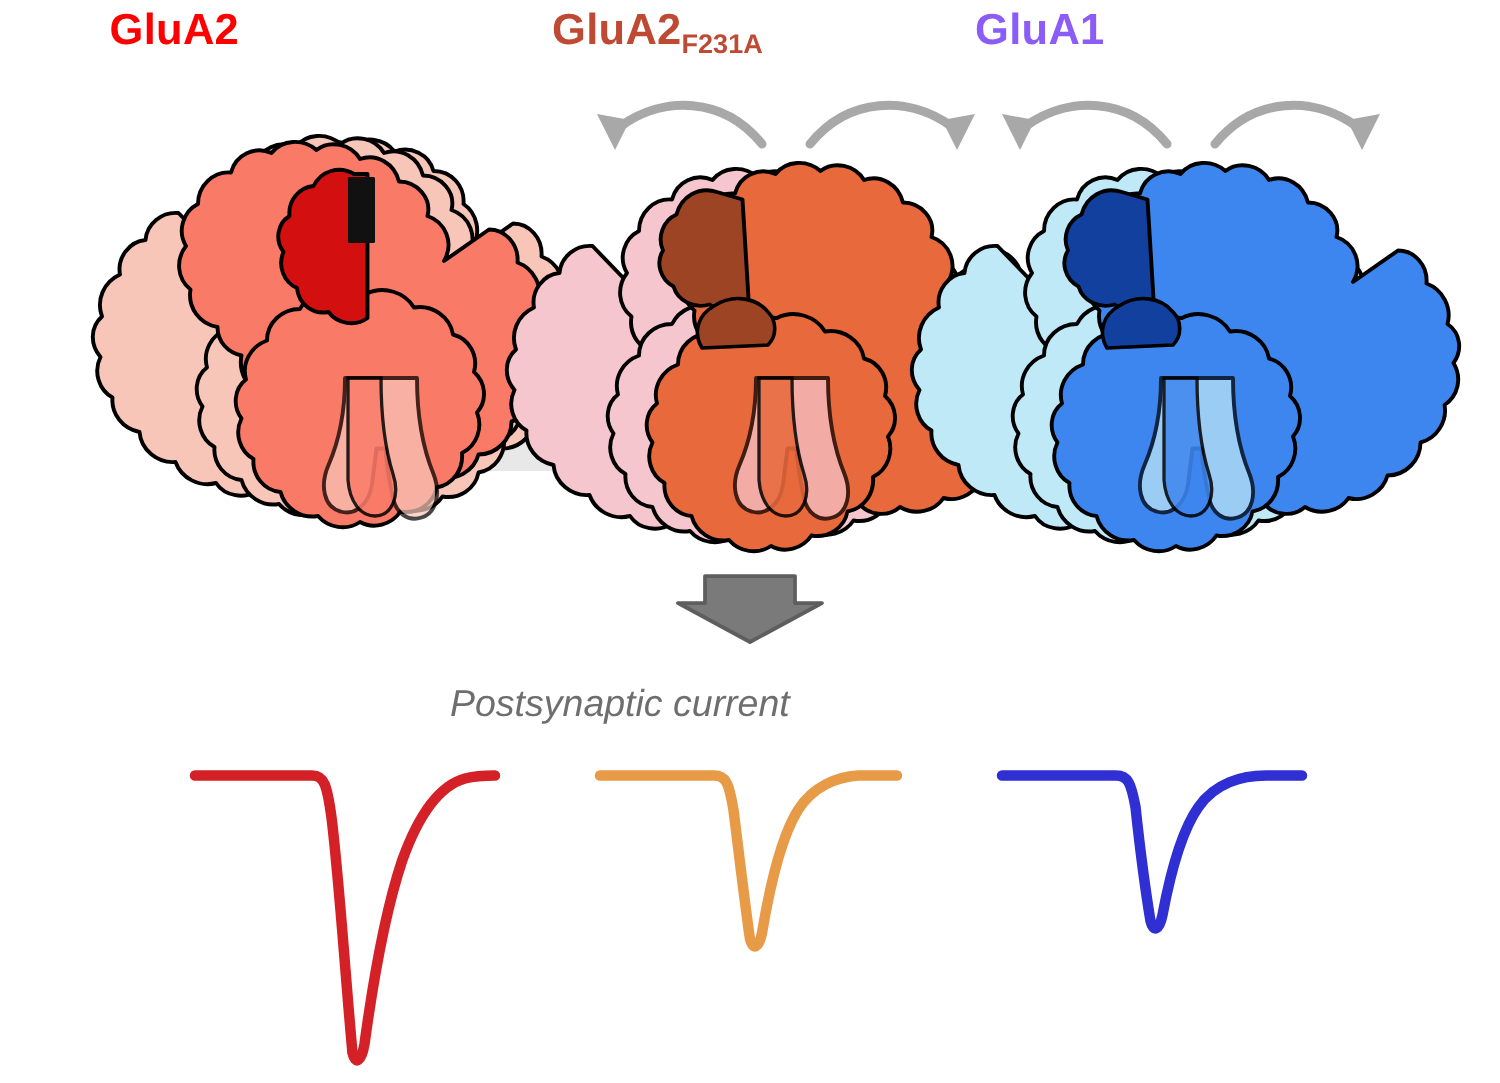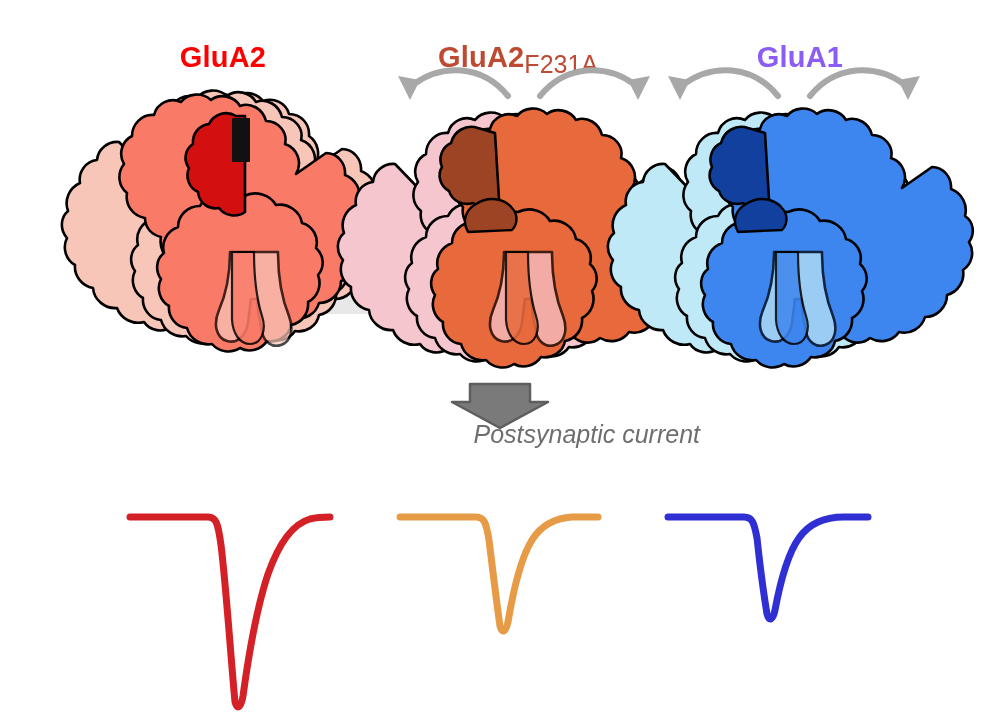--- a/index.html
+++ b/index.html
@@ -18,46 +18,45 @@
     position: absolute;
     left: 0;
     top: 0;
     width: 1000px;
     height: 722px;
   }
   .col-title {
     position: absolute;
     top: 4px;
     width: 300px;
-    text-align: center;
+    text-align: left;
     font-size: 29px;
     font-weight: bold;
     letter-spacing: 0.2px;
     font-family: "Liberation Sans", sans-serif;
     white-space: nowrap;
-    margin-top: 37px;
   }
   .col-title .sub {
-    font-size: 25px;
-    font-weight: normal;
+    font-size: 18px;
+    font-weight: bold;
     vertical-align: baseline;
     position: relative;
     top: 6px;
     letter-spacing: 0px;
   }
   #title-gluA2  { left: 73px;  color: #FF0000; }
   #title-gluA2f { left: 368px; color: #BF4A33; }
   #title-gluA1  { left: 650px; color: #8b5cf6; }
 
   #arrow-caption {
     position: absolute;
     left: 300px;
-    top: 420px;
+    top: 455px;
     width: 400px;
-    text-align: right;
+    text-align: left;
     font-size: 25px;
     font-style: italic;
     color: #6E6E6E;
     font-family: "Liberation Sans", sans-serif;
   }
 </style>
 </head>
 <body>
 
 <div class="col-title" id="title-gluA2">

